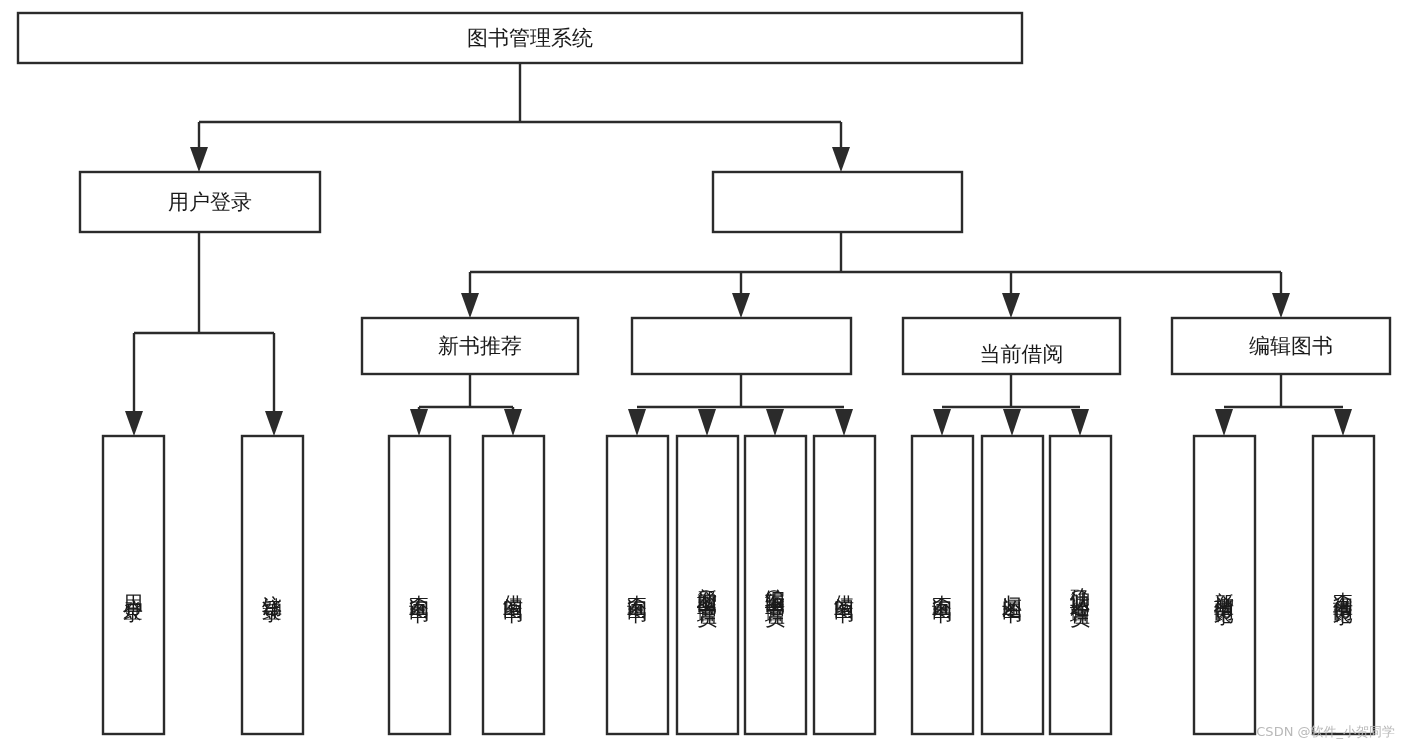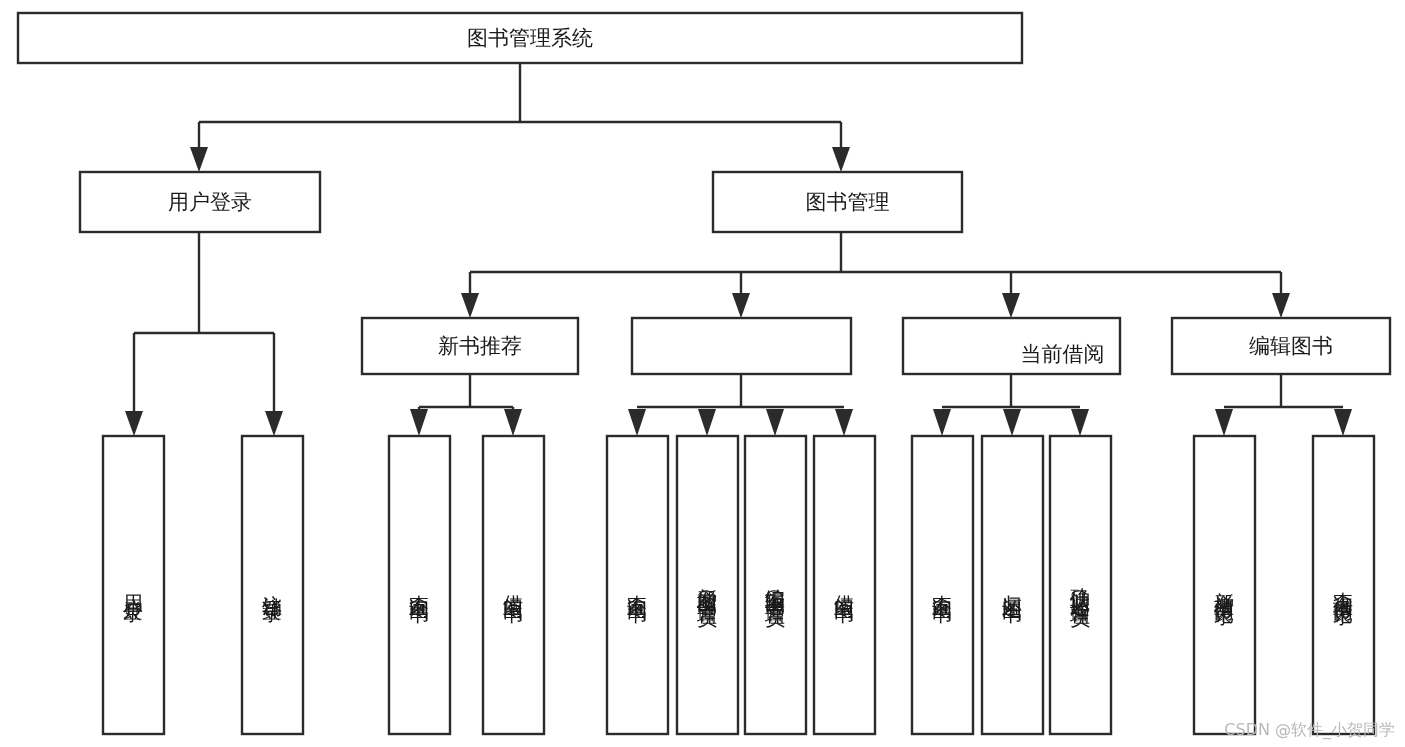--- a/index.html
+++ b/index.html
@@ -70,21 +70,21 @@
     font-family: "DejaVu Sans", "Liberation Sans", sans-serif;
     font-size: 21px;
     color: #1a1a1a;
     white-space: nowrap;
   }
   #watermark {
     position: absolute;
     right: 10px;
     bottom: 6px;
     font-family: "DejaVu Sans", "Liberation Sans", sans-serif;
-    font-size: 16px;
+    font-size: 13px;
     color: #b9b9b9;
     white-space: nowrap;
     user-select: none;
   }
 </style>
 </head>
 <body>
 
 <div id="diagram-root">
 
@@ -169,28 +169,25 @@
     <rect class="node-rect" x="1313" y="436" width="61" height="298"></rect>
   </svg>
 
   <div class="htext-box" style="left:18px; top:13px; width:1004px; height:50px;">
     <span class="htext">图书管理系统</span>
   </div>
 
   <div class="htext-box" style="left:80px; top:172px; width:240px; height:60px;">
     <span class="htext">用户登录</span>
   </div>
-  <div class="htext-box" style="left:713px; top:172px; width:249px; height:60px;">
-    <span class="htext">图书管理</span>
-  </div>
 
   <div class="htext-box" style="left:362px; top:318px; width:216px; height:56px;">
     <span class="htext">新书推荐</span>
   </div>
-  <div class="htext-box" style="left:944px; top:318px; width:217px; height:72px;">
+  <div class="htext-box" style="left:903px; top:318px; width:217px; height:72px;">
     <span class="htext">当前借阅</span>
   </div>
   <div class="htext-box" style="left:1172px; top:318px; width:218px; height:56px;">
     <span class="htext">编辑图书</span>
   </div>
 
   <div class="vtext-box" style="left:103px; top:436px; width:61px; height:298px;">
     <span class="vtext">用户登录</span>
   </div>
   <div class="vtext-box" style="left:242px; top:436px; width:61px; height:298px;">

